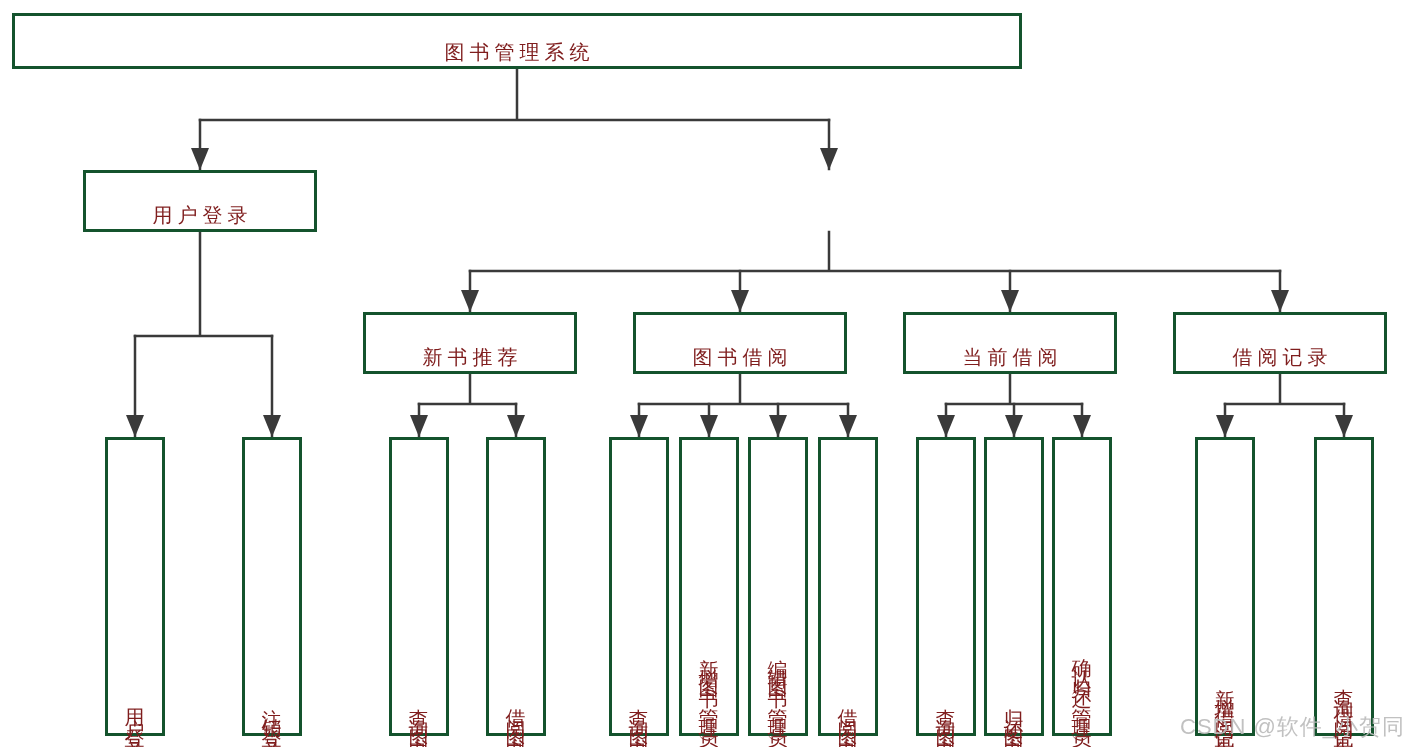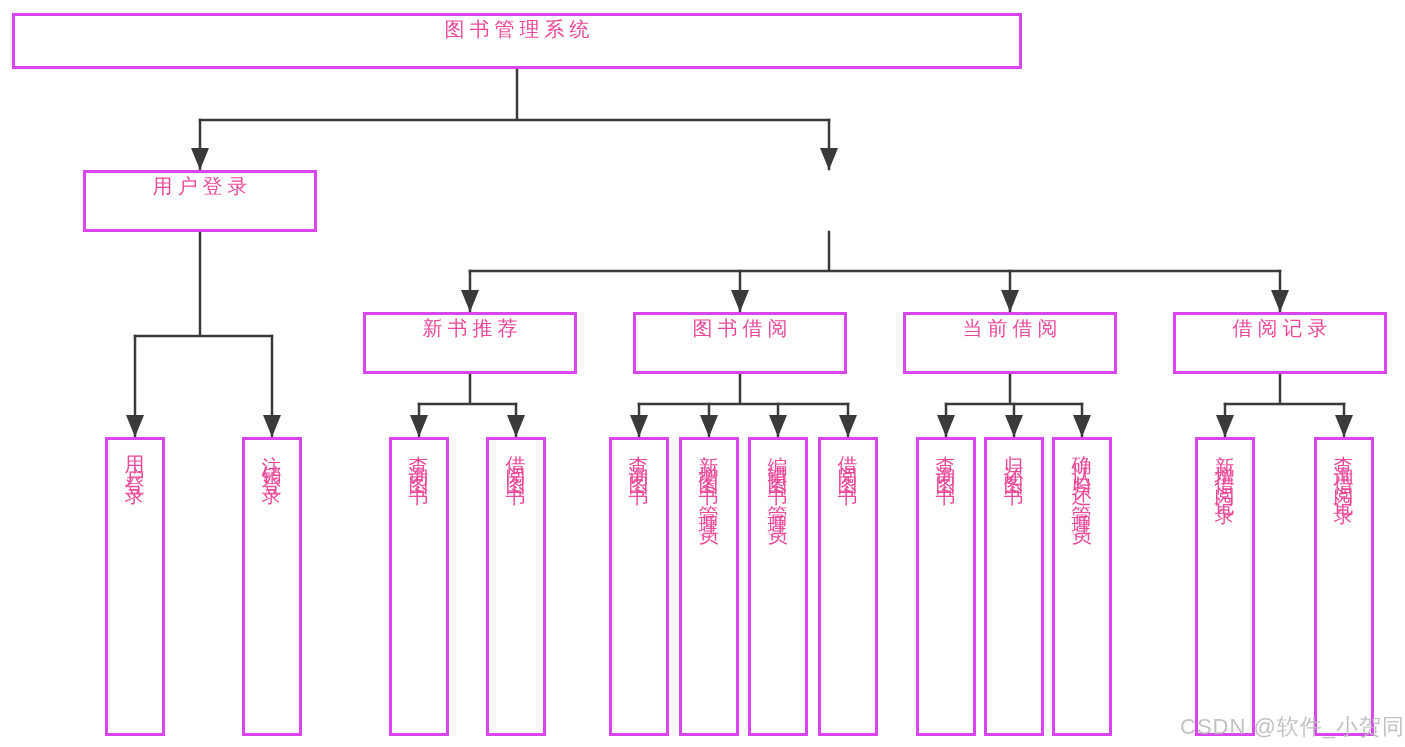--- a/index.html
+++ b/index.html
@@ -12,26 +12,26 @@
     overflow: hidden;
   }
   .connectors {
     position: absolute;
     left: 0; top: 0;
     width: 1405px; height: 747px;
   }
   .box {
     position: absolute;
     box-sizing: border-box;
-    border: 3px solid #d946ef;
+    border: 3px solid #14532d;
     background: #ffffff;
     display: flex;
-    align-items: flex-start;
+    align-items: flex-end;
     justify-content: center;
-    color: #ec4899;
+    color: #7f1d1d;
   }
   .hbox span {
     font-size: 20px;
     letter-spacing: 5px;
     padding-left: 5px; 
     white-space: nowrap;
   }
   .vbox span {
     writing-mode: vertical-rl;
     text-orientation: mixed;

